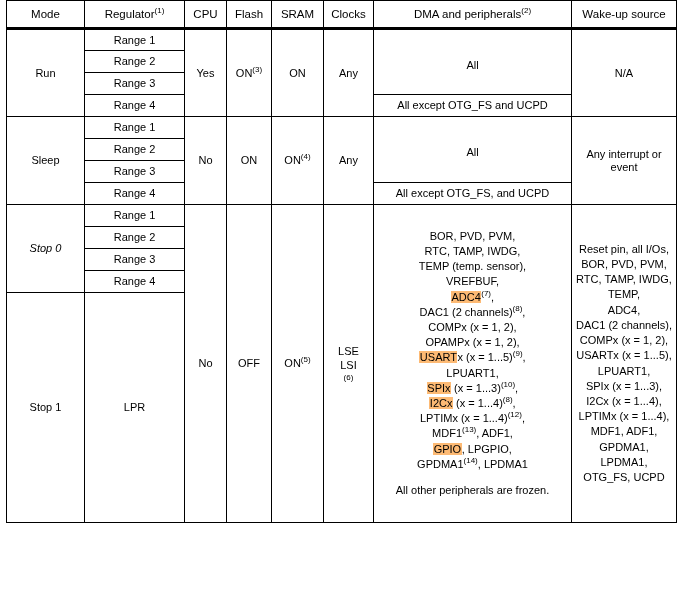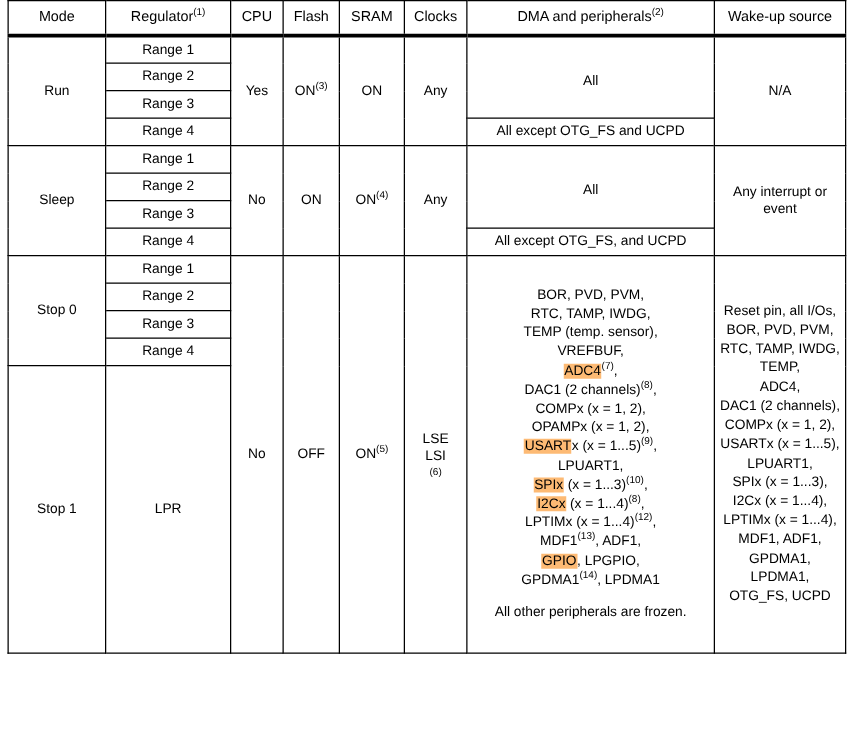--- a/index.html
+++ b/index.html
@@ -261,21 +261,21 @@
         <tr>
           <td class="range-cell">
             <span>Range 4</span>
           </td>
           <td class="left mid">
             <span>All except OTG_FS, and UCPD</span>
           </td>
         </tr>
 
         <tr>
-          <td rowspan="4" class="mid" style="border-top:1.6px solid #000;">
+          <td rowspan="4" class="mid" style="border-top:1.6px solid #000;font-style:italic;">
             <span>Stop 0</span>
           </td>
           <td class="range-cell" style="border-top:1.6px solid #000;">
             <span>Range 1</span>
           </td>
 
           <td rowspan="5" class="mid" style="border-top:1.6px solid #000;">
             <span>No</span>
           </td>
           <td rowspan="5" class="mid" style="border-top:1.6px solid #000;">

